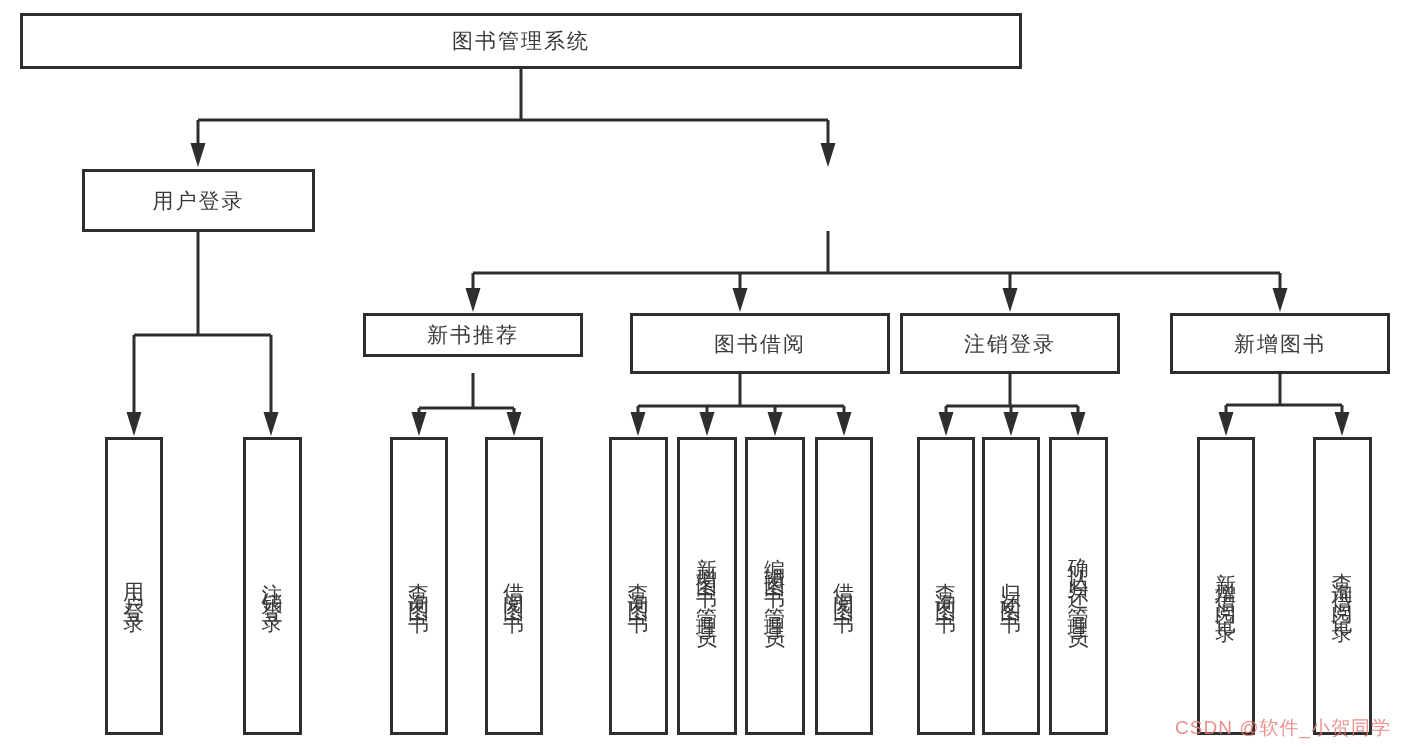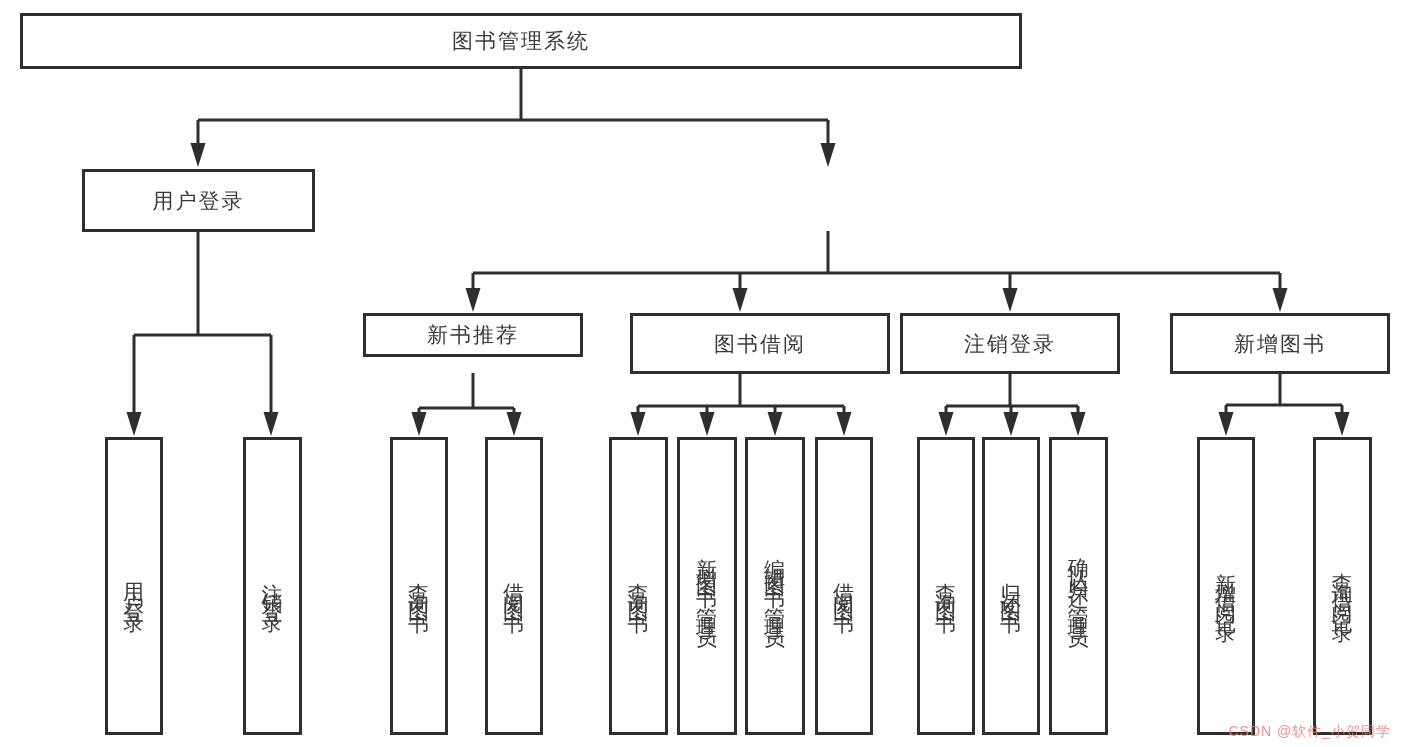--- a/index.html
+++ b/index.html
@@ -41,21 +41,21 @@
     writing-mode: vertical-rl;
     text-orientation: mixed;
     font-size: 21px;
     letter-spacing: 10px;
     line-height: 1;
   }
   #watermark {
     position: absolute;
     right: 14px;
     bottom: 6px;
-    font-size: 14px;
+    font-size: 19px;
     color: rgba(232, 125, 122, 0.85);
     letter-spacing: 1px;
     white-space: nowrap;
   }
 </style>
 </head>
 <body>
 
 <div id="canvas">
 

